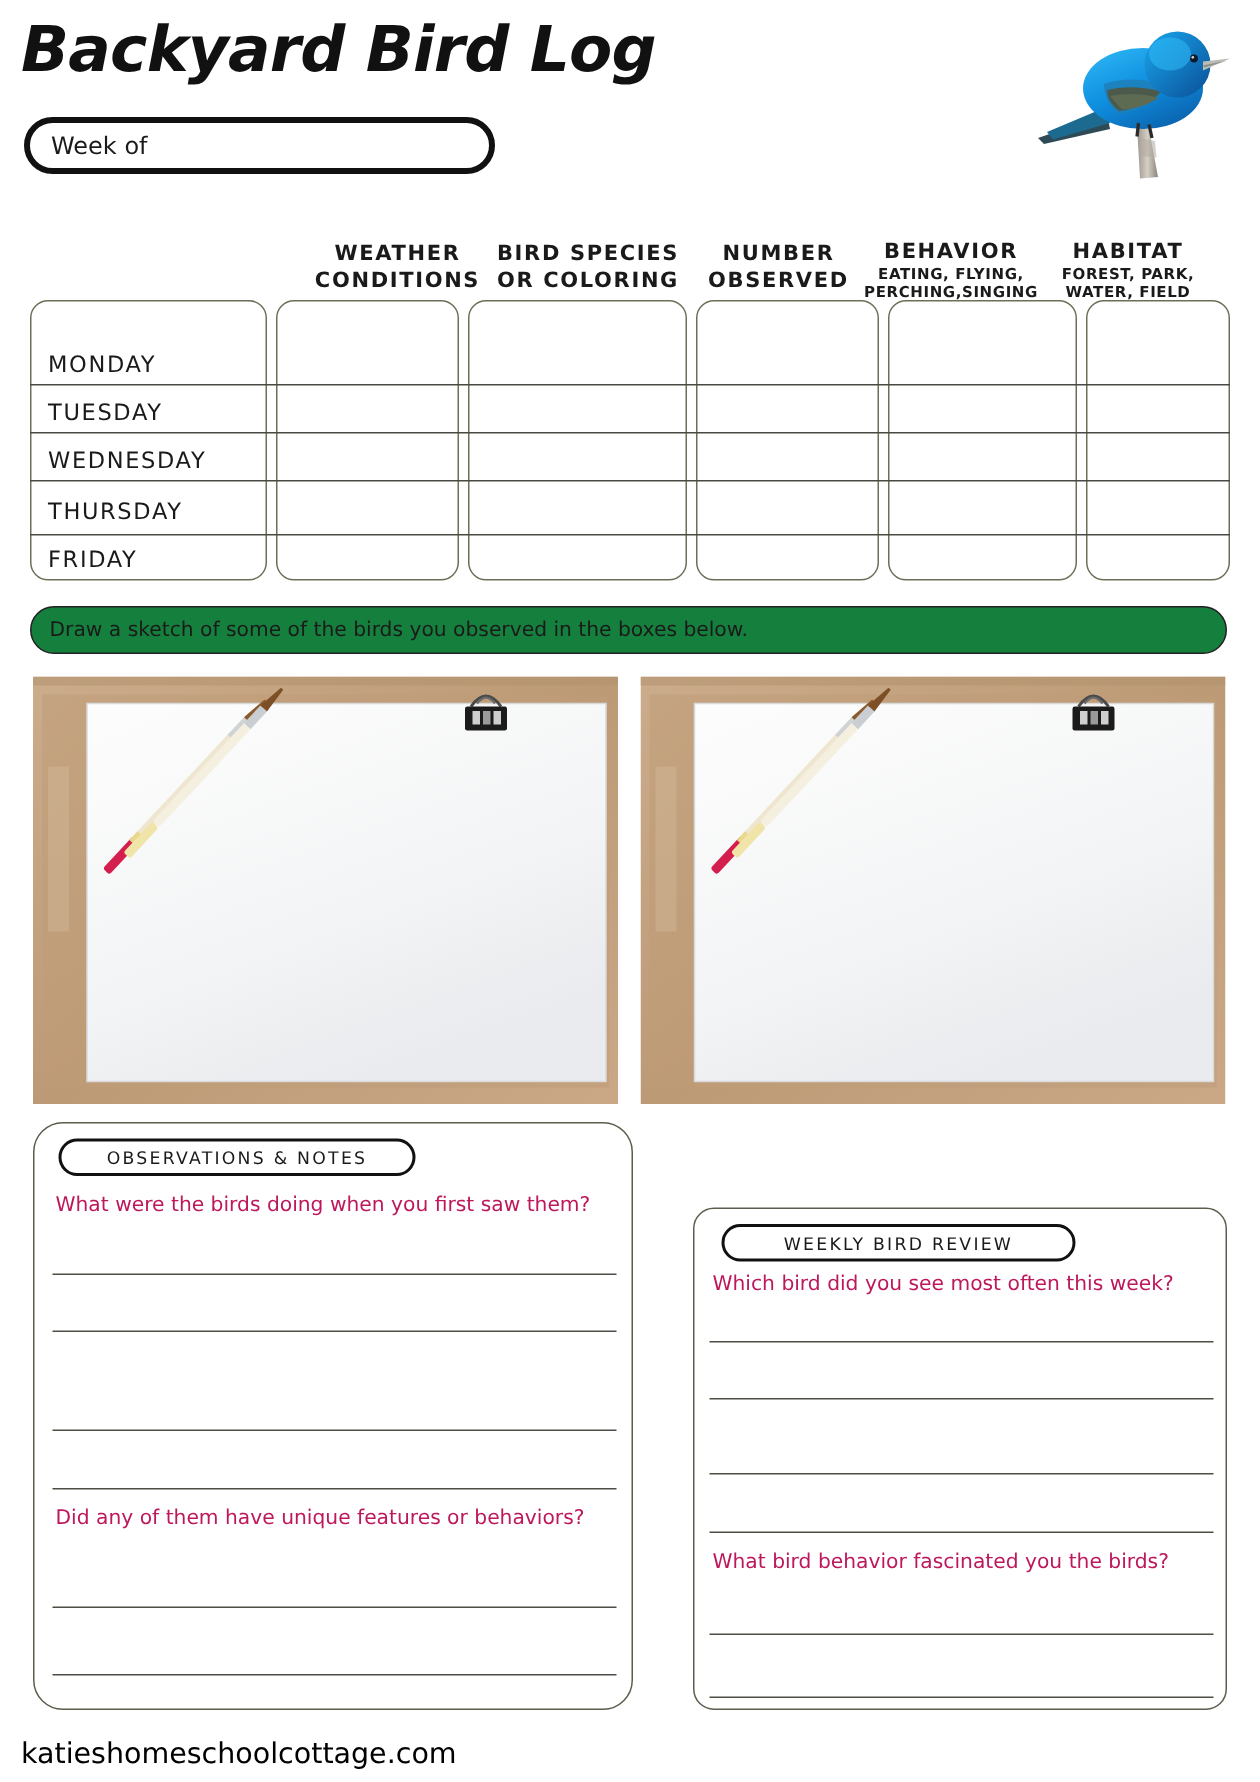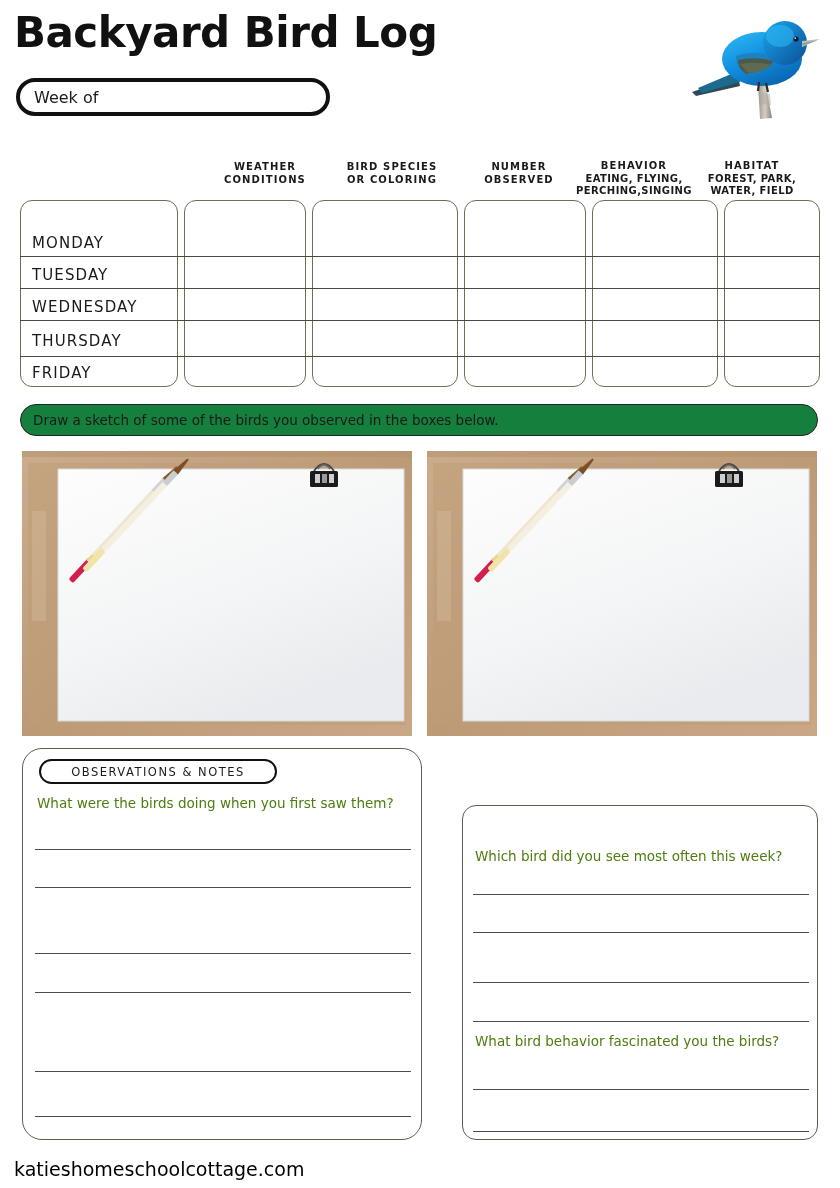--- a/index.html
+++ b/index.html
@@ -20,20 +20,21 @@
   .page-title {
     position: absolute;
     left: 14px;
     top: 12px;
     font-size: 42px;
     font-weight: 900;
     letter-spacing: -0.5px;
     color: #111111;
     line-height: 1;
     font-family: "DejaVu Sans", sans-serif;
+    font-style: italic;
   }
   .week-of-box {
     position: absolute;
     left: 16px;
     top: 78px;
     width: 314px;
     height: 38px;
     border: 4px solid #111111;
     border-radius: 19px;
     box-sizing: border-box;
@@ -73,21 +74,21 @@
     width: 800px;
     height: 45px;
   }
   .col-header {
     position: absolute;
     text-align: center;
     font-family: "DejaVu Sans", sans-serif;
   }
   .col-header .h-main {
     display: block;
-    font-size: 10px;
+    font-size: 14px;
     font-weight: bold;
     letter-spacing: 1.1px;
     color: #1a1a1a;
     line-height: 1.25;
   }
   .col-header .h-sub {
     display: block;
     font-size: 10px;
     font-weight: bold;
     letter-spacing: 0.4px;
@@ -195,21 +196,21 @@
     font-size: 11.5px;
     letter-spacing: 1.5px;
     font-weight: 500;
     color: #1a1a1a;
     font-family: "DejaVu Sans", sans-serif;
     white-space: nowrap;
   }
   .panel-question {
     position: absolute;
     font-size: 13.5px;
-    color: #4d7c0f;
+    color: #be185d;
     font-family: "DejaVu Sans", sans-serif;
     white-space: nowrap;
   }
   .answer-line {
     position: absolute;
     height: 0;
     border-top: 1.2px solid #4d4d46;
   }
 
   
@@ -415,25 +416,27 @@
 <div class="panel panel-observations">
   <div class="panel-badge" style="left:16px; top:10px; width:238px;">OBSERVATIONS &amp; NOTES</div>
 
   <div class="panel-question" style="left:14px; top:46px;">What were the birds doing when you first saw them?</div>
   <div class="answer-line" style="left:12px; top:100px; width:376px;"></div>
   <div class="answer-line" style="left:12px; top:138px; width:376px;"></div>
 
   <div class="answer-line" style="left:12px; top:204px; width:376px;"></div>
   <div class="answer-line" style="left:12px; top:243px; width:376px;"></div>
 
+  <div class="panel-question" style="left:14px; top:255px;">Did any of them have unique features or behaviors?</div>
   <div class="answer-line" style="left:12px; top:322px; width:376px;"></div>
   <div class="answer-line" style="left:12px; top:367px; width:376px;"></div>
 </div>
 
 <div class="panel panel-review">
+  <div class="panel-badge" style="left:18px; top:10px; width:236px;">WEEKLY BIRD REVIEW</div>
 
   <div class="panel-question" style="left:12px; top:42px;">Which bird did you see most often this week?</div>
   <div class="answer-line" style="left:10px; top:88px; width:336px;"></div>
   <div class="answer-line" style="left:10px; top:126px; width:336px;"></div>
 
   <div class="answer-line" style="left:10px; top:176px; width:336px;"></div>
   <div class="answer-line" style="left:10px; top:215px; width:336px;"></div>
 
   <div class="panel-question" style="left:12px; top:227px;">What bird behavior fascinated you the birds?</div>
   <div class="answer-line" style="left:10px; top:283px; width:336px;"></div>

